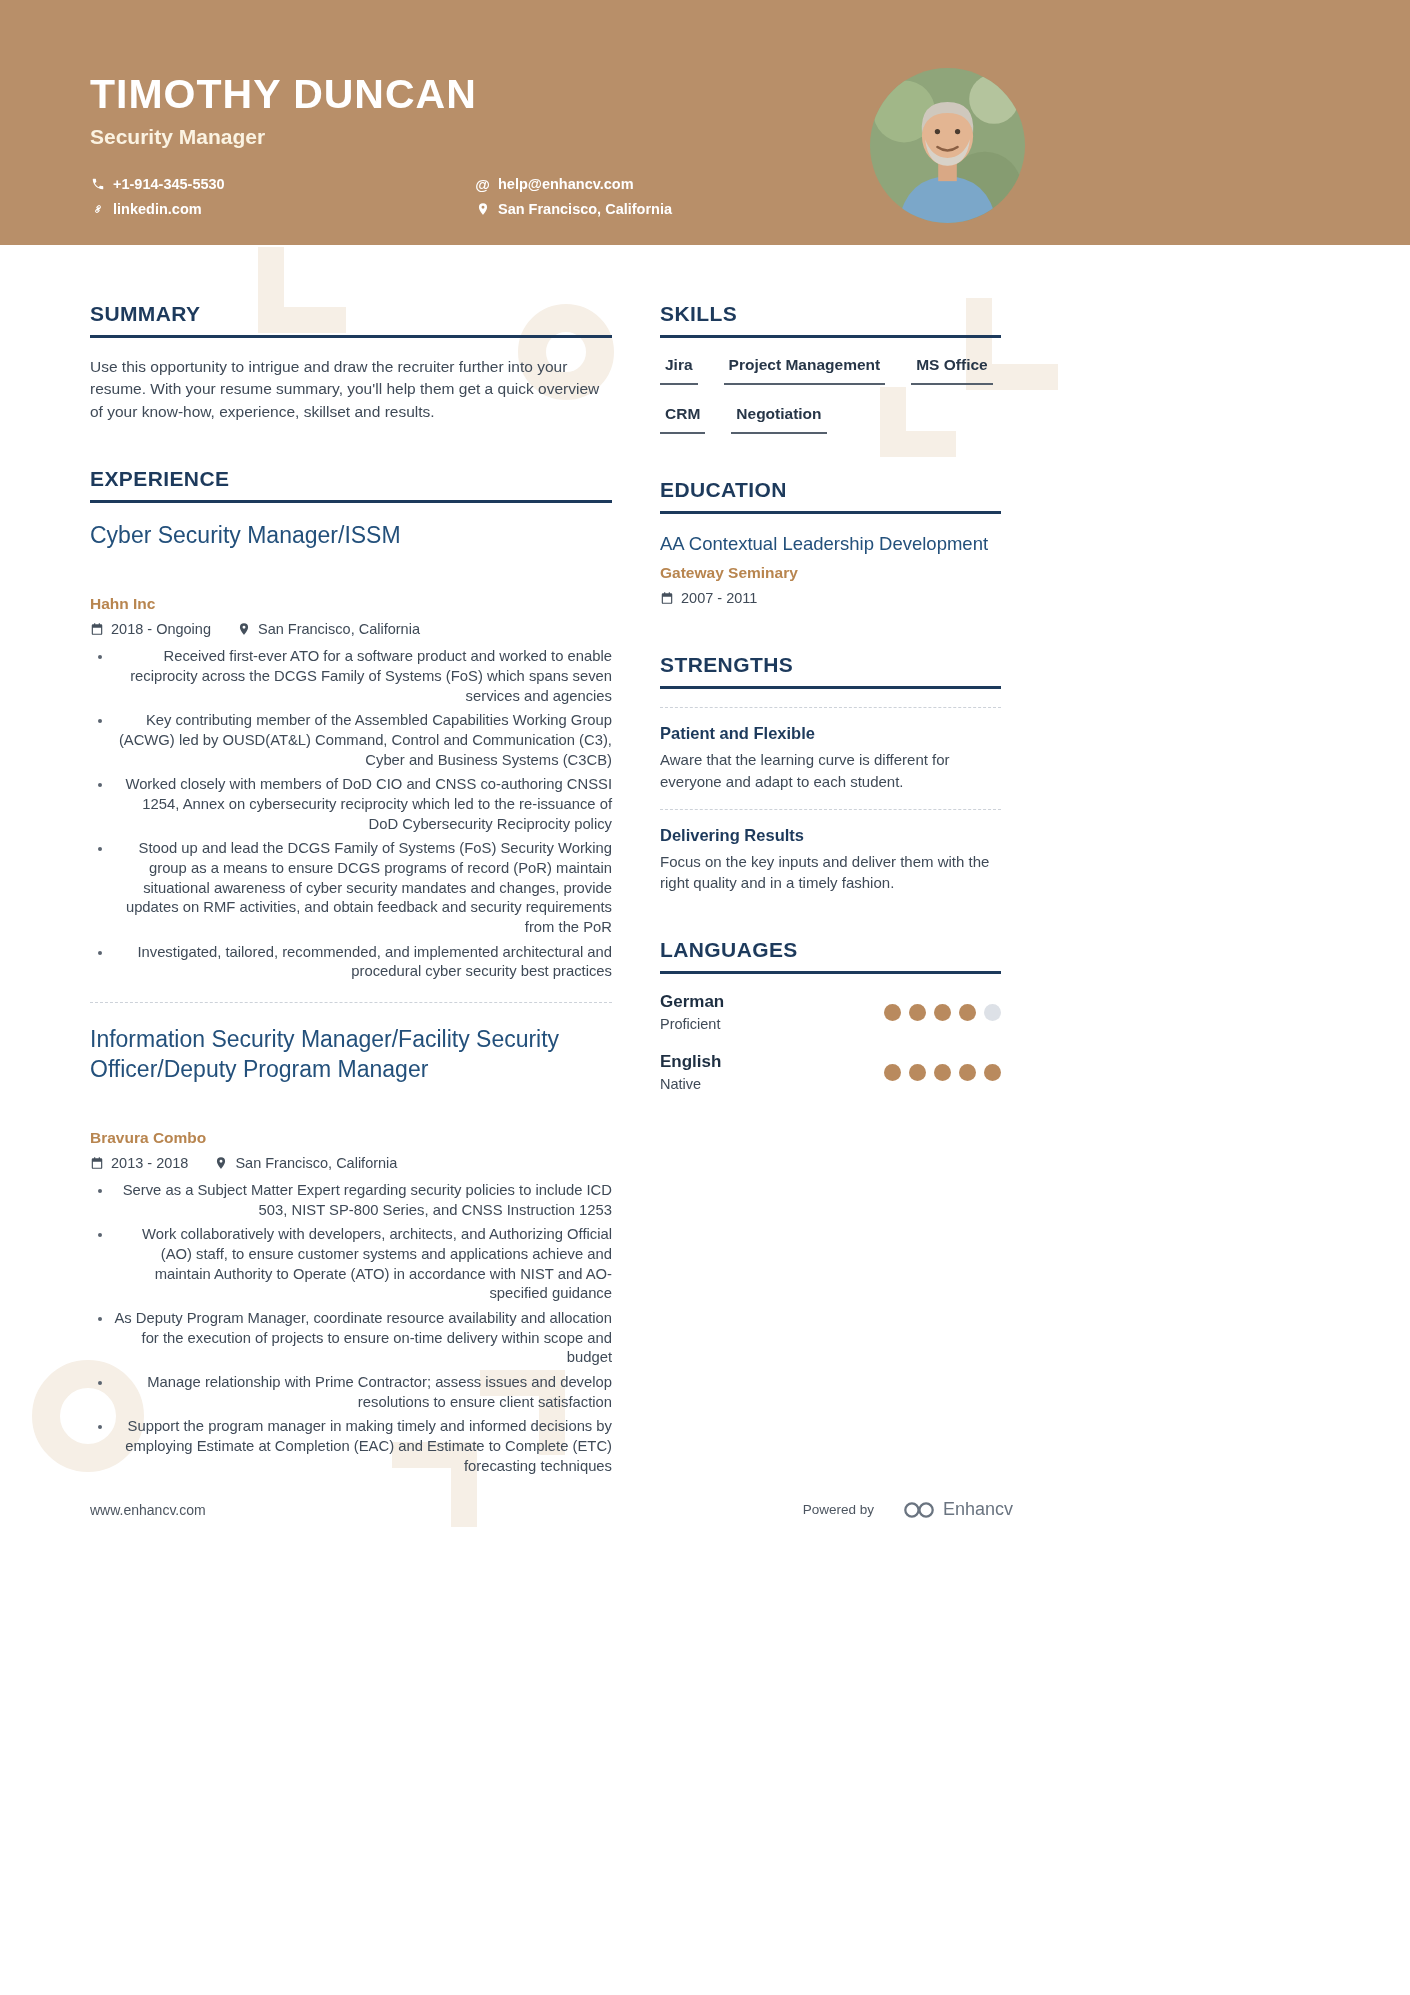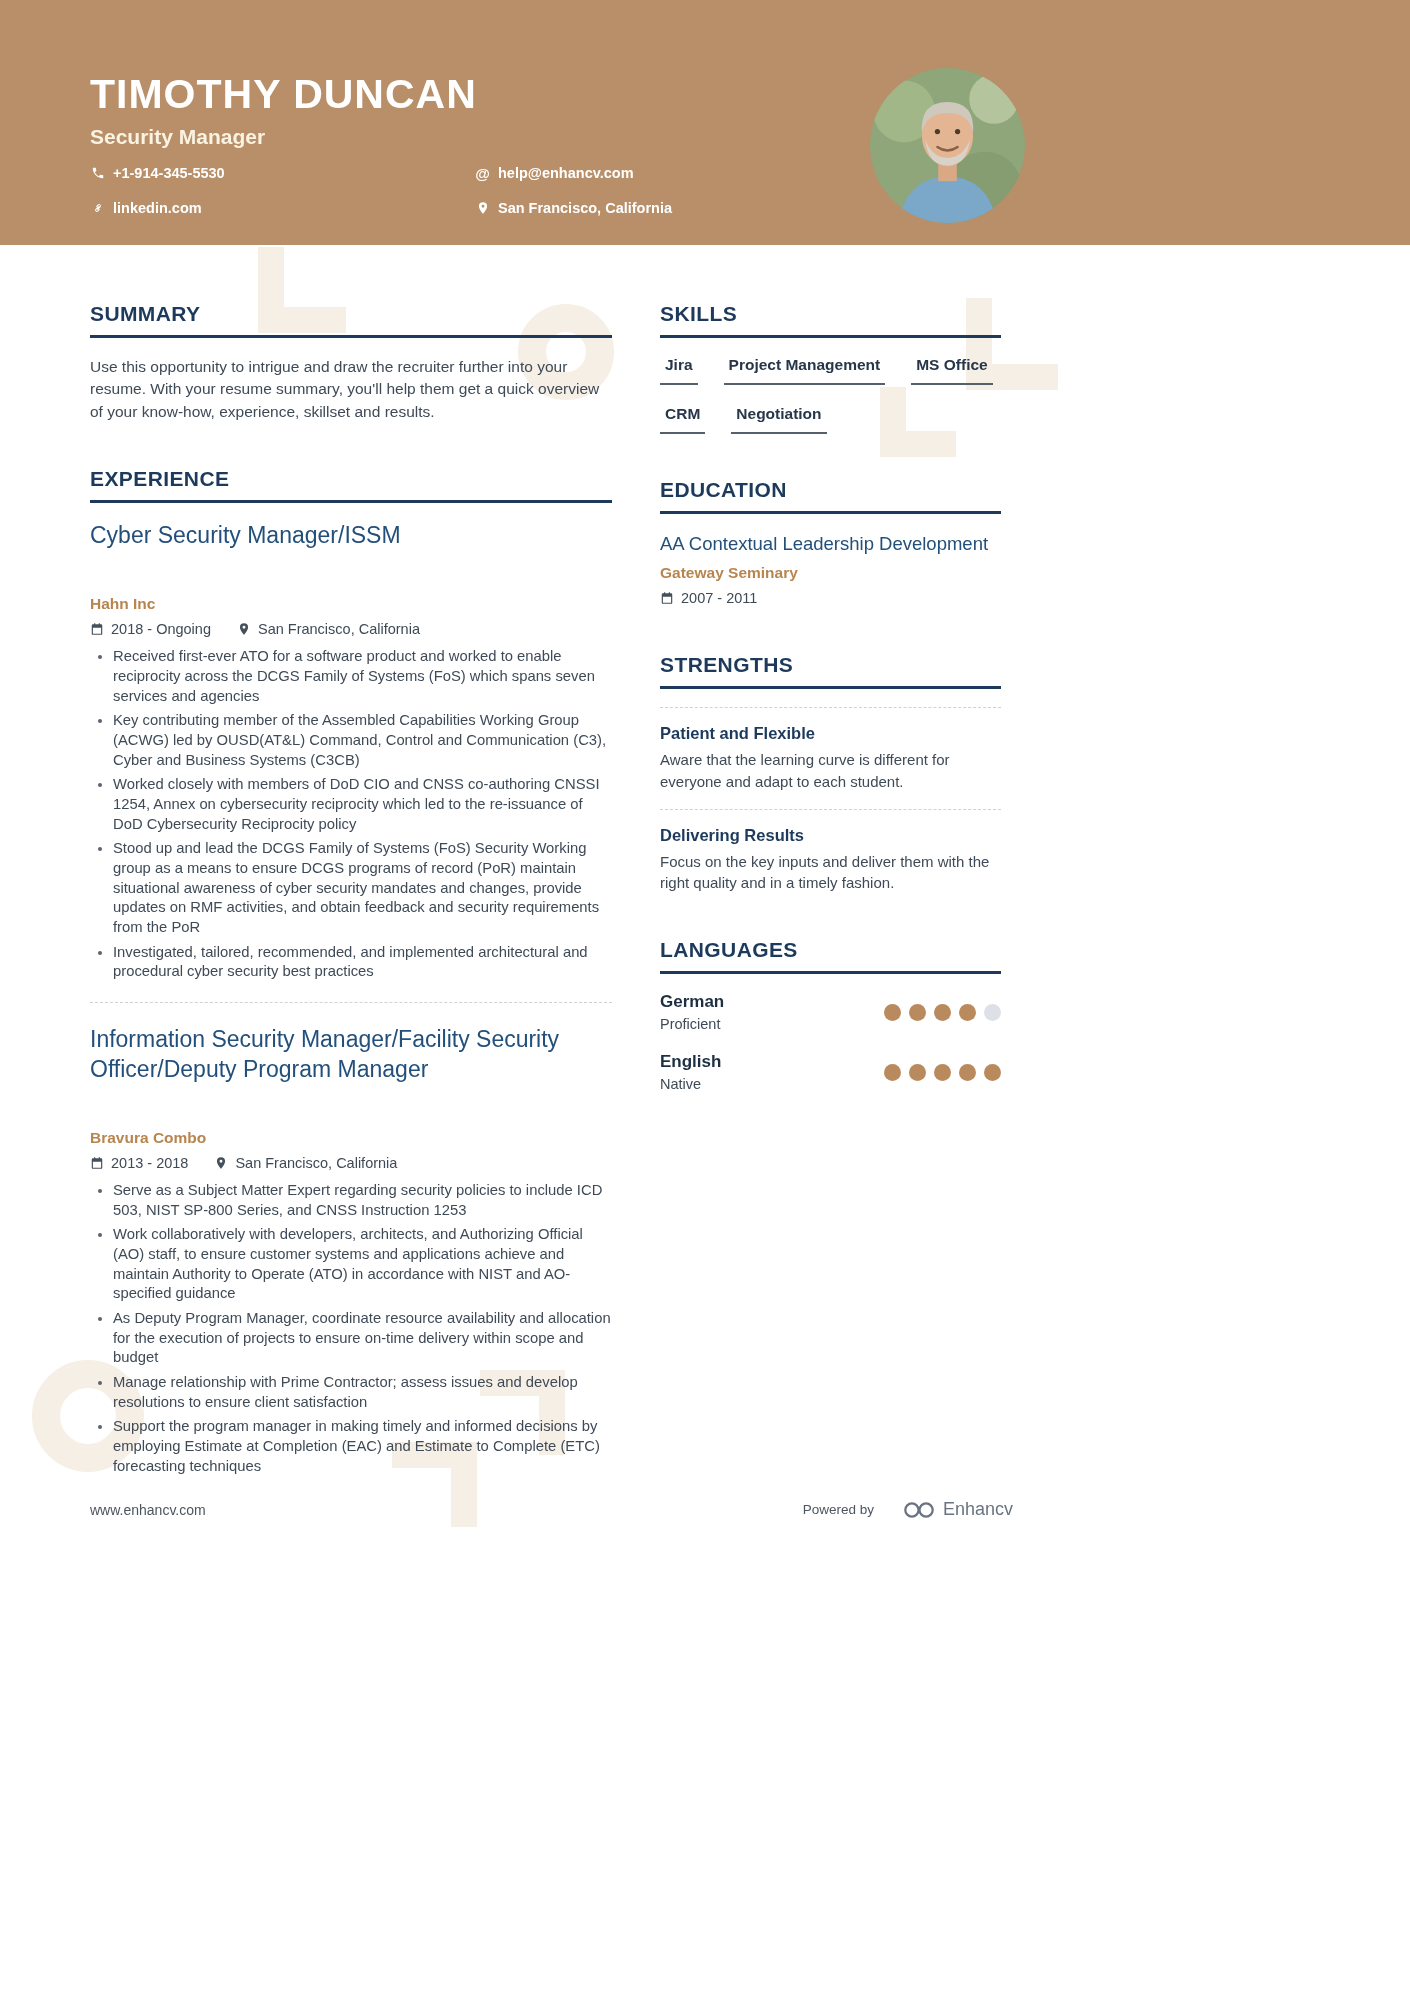--- a/index.html
+++ b/index.html
@@ -10,21 +10,21 @@
   .deco { position:absolute; z-index:0; }
   .deco-l-bl { border-left:26px solid #f6efe6; border-bottom:26px solid #f6efe6; }
   .deco-l-tr { border-right:26px solid #f6efe6; border-top:26px solid #f6efe6; }
   .ring { border:28px solid #f6efe6; border-radius:50%; }
 
   
   .header { position:relative; z-index:2; height:245px; background:var(--header-bg, #b88f69); }
   .header-inner { padding:74px 0 0 90px; }
   .person-name { font-size:41px; font-weight:bold; color:#ffffff; letter-spacing:1px; line-height:1; }
   .person-title { margin-top:10px; font-size:21px; font-weight:600; color:var(--subtitle-cream, #fbf3e2); }
-  .contact-grid { margin-top:16px; display:grid; grid-template-columns:385px auto; row-gap:19px; }
+  .contact-grid { margin-top:27px; display:grid; grid-template-columns:385px auto; row-gap:9px; }
   .contact-item { display:flex; align-items:center; gap:8px; font-size:14.5px; font-weight:bold; color:#ffffff; }
   .cicon { display:inline-flex; width:15px; height:15px; align-items:center; justify-content:center; color:#ffffff; flex:0 0 auto; }
   .cicon svg { width:14px; height:14px; }
   .cicon.at { font-size:15px; font-weight:bold; }
   .avatar { position:absolute; left:870px; top:68px; width:155px; height:155px; border-radius:50%; overflow:hidden; }
   .avatar svg { width:100%; height:100%; display:block; }
 
   
   .content { position:relative; z-index:1; display:flex; gap:48px; padding:57px 0 0 90px; align-items:flex-start; }
   .col-left { width:522px; }
@@ -33,21 +33,21 @@
   h2.sec { font-size:21px; font-weight:bold; letter-spacing:0.4px; color:var(--heading-navy, #1d3a5c);
            padding-bottom:9px; border-bottom:3px solid var(--heading-navy, #1d3a5c); margin-bottom:18px; }
   .summary-text { font-size:15.5px; line-height:1.45; color:var(--body-text, #3f4a57); }
 
   .job h3 { font-size:23px; font-weight:400; color:var(--job-blue, #23507b); line-height:1.3; margin-bottom:6px; }
   .company { font-size:15.5px; font-weight:bold; color:var(--accent-brown, #b8854f); margin-bottom:8px;margin-top:44px; }
   .meta { display:flex; gap:26px; align-items:center; font-size:14.5px; color:var(--body-text, #3f4a57); margin-bottom:10px; }
   .meta-item { display:inline-flex; align-items:center; gap:7px; }
   .micon { display:inline-flex; width:14px; height:14px; color:#45505c; }
   .micon svg { width:14px; height:14px; }
-  .job ul { margin:0; padding-left:23px; }
+  .job ul { margin:0; padding-left:23px;text-align:right; }
   .job li { font-size:14.8px; line-height:1.33; color:var(--body-text, #3f4a57); margin-bottom:5px; }
   .job li::marker { color:#5a6470; }
   hr.dashed { border:none; border-top:1px dashed #cdd2d9; margin:20px 0 22px; }
 
   .skills-list { display:flex; flex-wrap:wrap; column-gap:26px; row-gap:20px; }
   .skill { font-size:15.5px; font-weight:bold; color:#273648; padding:0 5px 9px; border-bottom:2px solid #55606d; }
 
   .degree { font-size:18.5px; font-weight:400; color:var(--job-blue, #23507b); line-height:1.3; margin-bottom:8px; }
   .school { font-size:15.5px; font-weight:bold; color:var(--accent-brown, #b8854f); margin-bottom:8px; }
   .edu-date { display:inline-flex; align-items:center; gap:7px; font-size:14.5px; color:var(--body-text, #3f4a57); }

